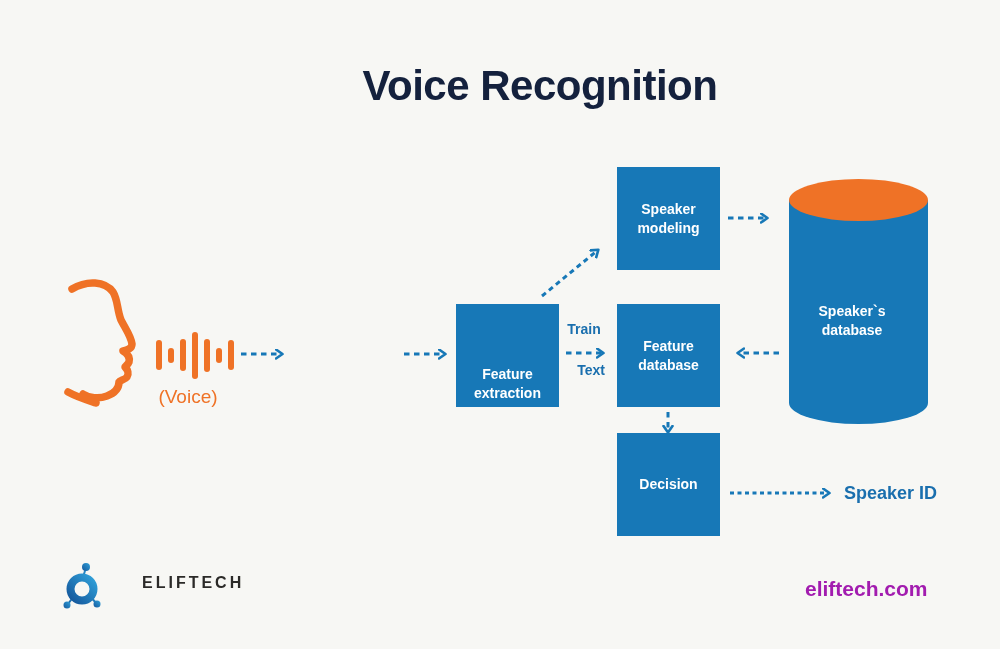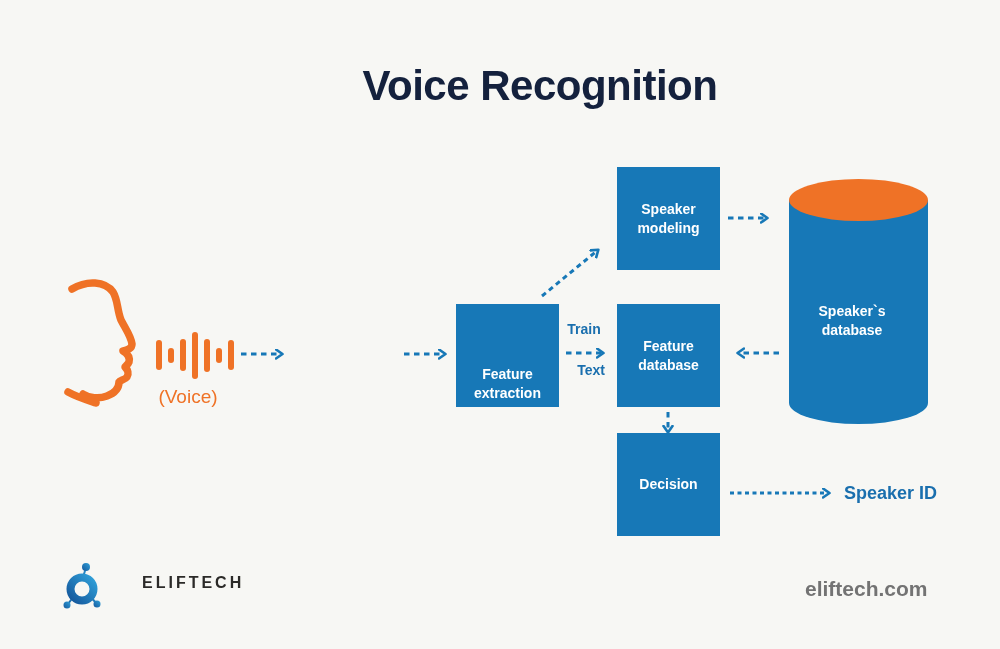--- a/index.html
+++ b/index.html
@@ -56,21 +56,21 @@
 
   .arrows-layer { position:absolute; left:0; top:0; width:1000px; height:649px; pointer-events:none; }
 
   .footer-logo { position:absolute; left:60px; top:560px; display:flex; align-items:center; }
   .brand-text {
     position:absolute; left:103px; top:574px;
     color:#2b2a28; font-weight:700; font-size:16px; letter-spacing:3px;margin-left:39px;
   }
   .website {
     position:absolute; left:805px; top:577px;
-    color:#737373; font-weight:700; font-size:21px;
+    color:#a21caf; font-weight:700; font-size:21px;
     text-decoration:none; cursor:pointer;
   }
 </style>
 </head>
 <body>
 
 <div class="canvas">
 
   <div class="page-title">Voice Recognition</div>
 

